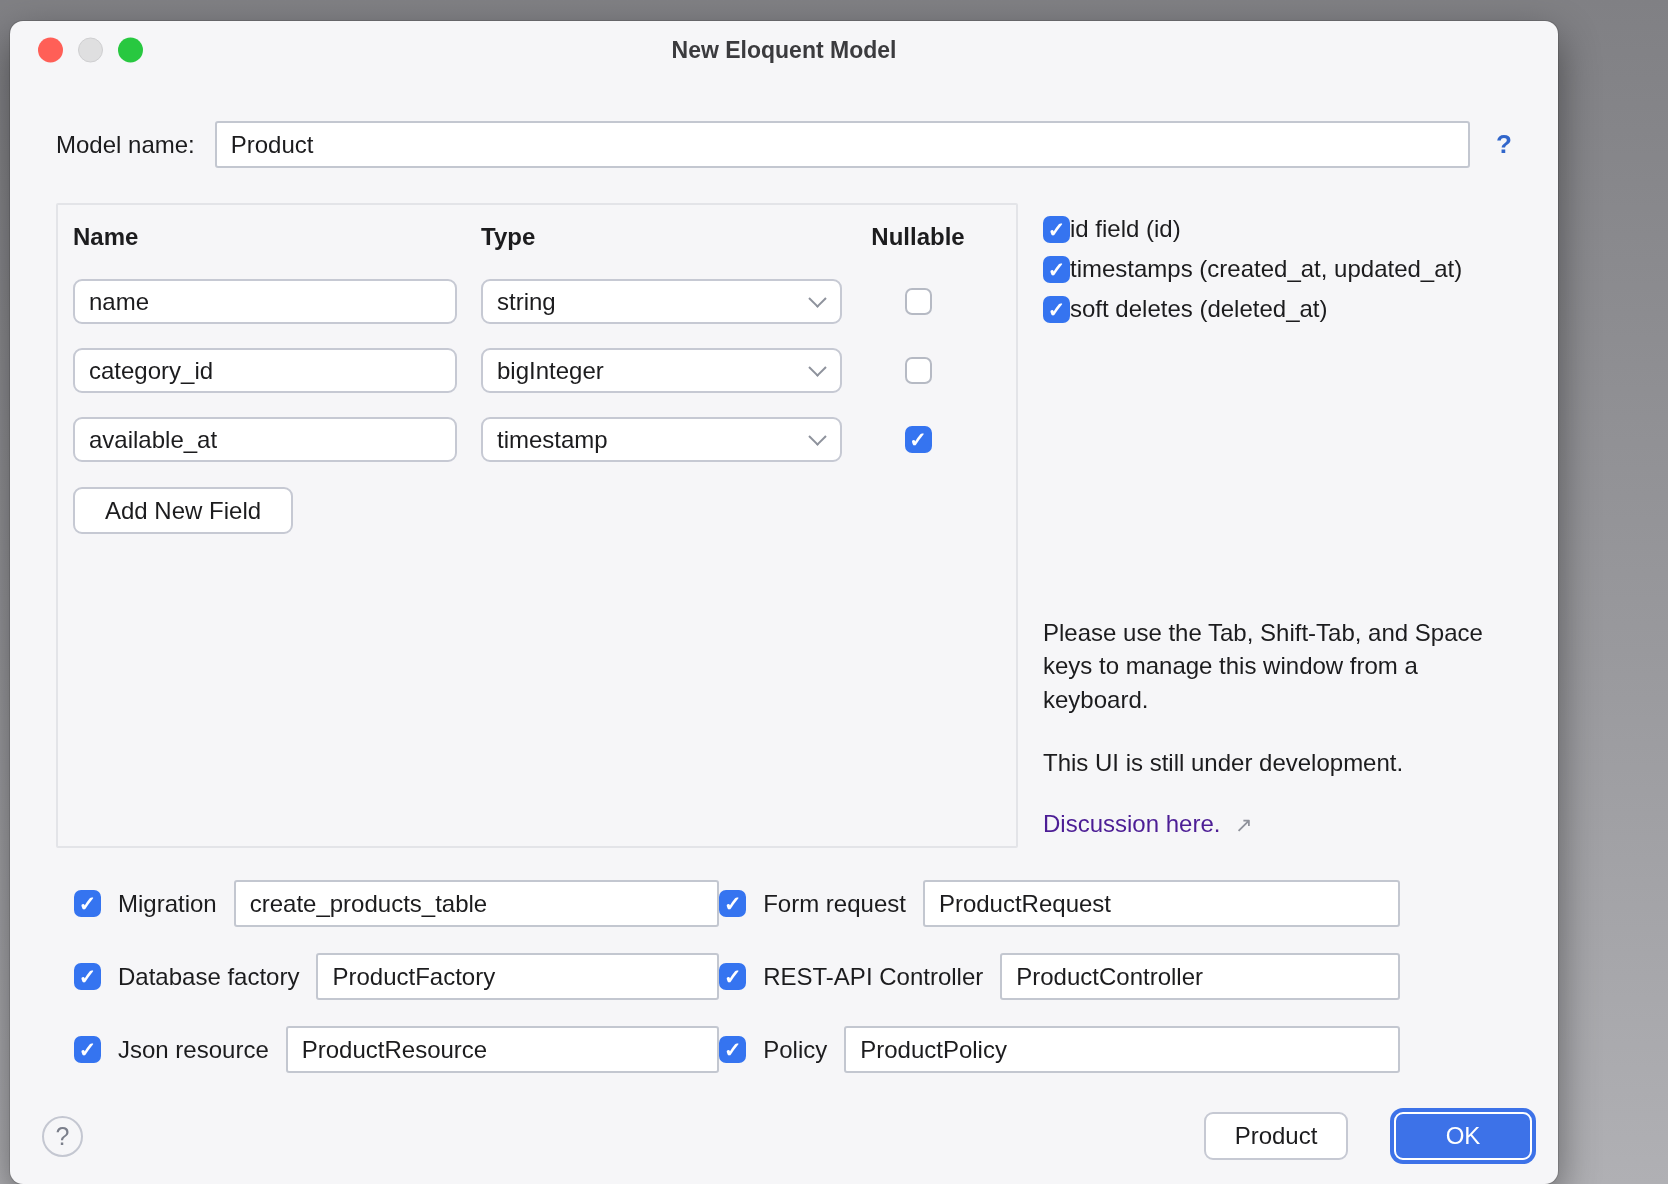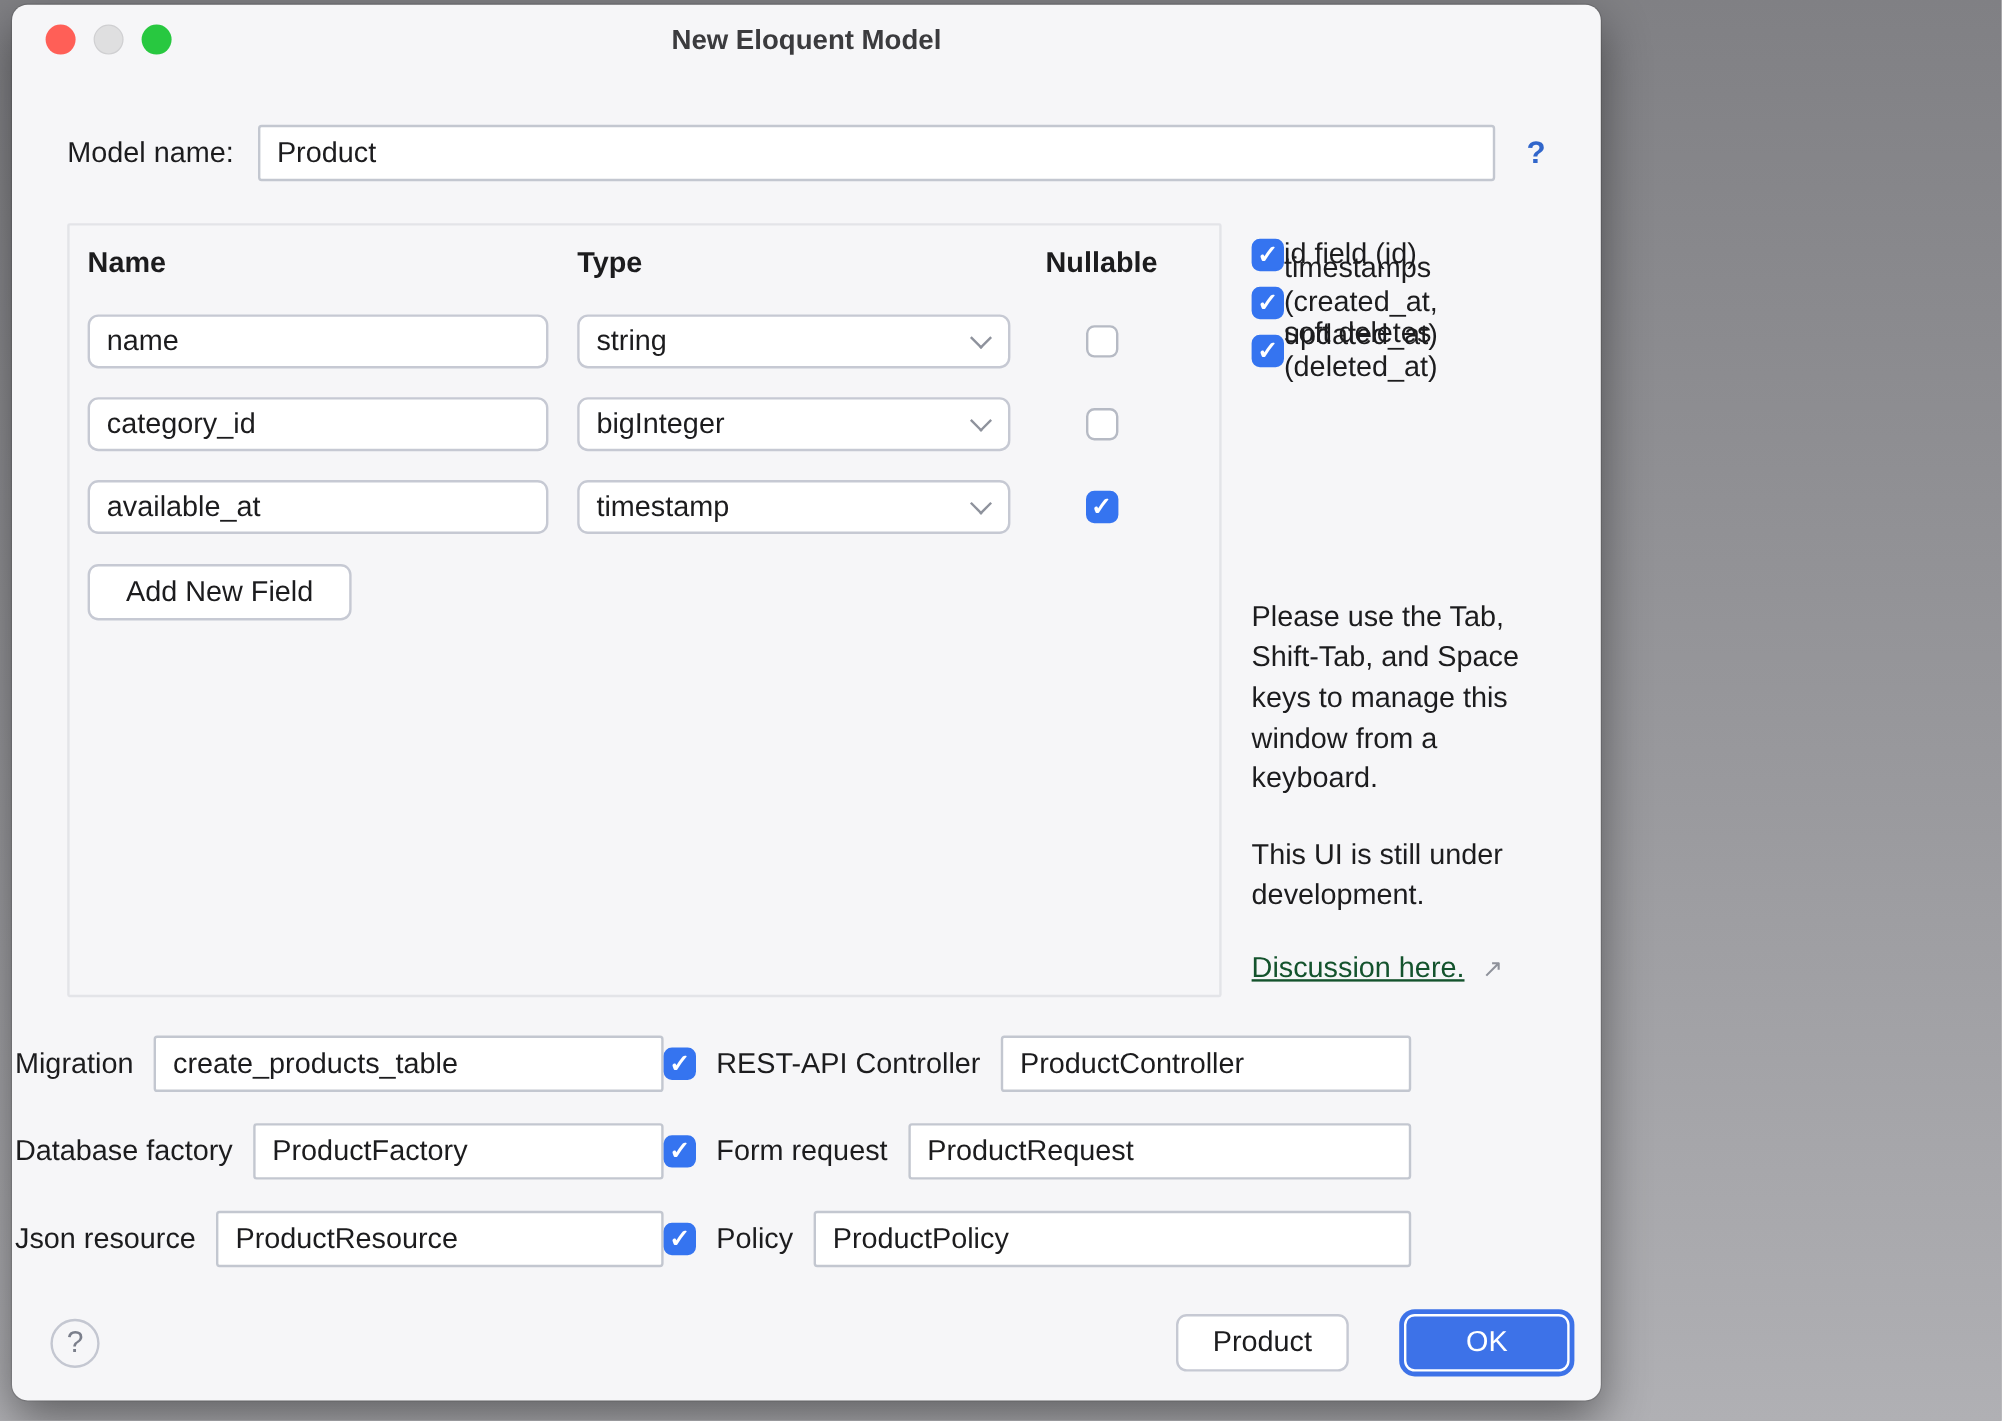--- a/index.html
+++ b/index.html
@@ -7,21 +7,21 @@
   body {
     font-family: "Liberation Sans", sans-serif;
     background:#98989c;
   }
   .stage {
     position:relative; width:1668px; height:1184px;
     background:linear-gradient(180deg,#808084 0%, #99999d 55%, #b0b0b4 100%);
     overflow:hidden;
   }
   .dialog {
-    position:absolute; left:10px; top:4px; width:1324px; height:1163px;
+    position:absolute; left:10px; top:21px; width:1548px; height:1163px;
     background:#f6f6f8; border-radius:13px;
     box-shadow:0 16px 40px rgba(0,0,0,.45), 0 0 0 1px rgba(0,0,0,.12);
     display:flex; flex-direction:column;
   }
   
   .titlebar { position:relative; height:58px; flex:0 0 auto;
     display:flex; align-items:center; justify-content:center; }
   .lights { position:absolute; left:28px; top:50%; transform:translateY(-50%);
     display:flex; gap:15px; }
   .light { width:25px; height:25px; border-radius:50%; }
@@ -81,21 +81,21 @@
     font-family:"Liberation Sans",sans-serif; cursor:pointer;
   }
 
   .side { flex:1; margin-left:25px; height:645px; display:flex; flex-direction:column; padding-top:6px; }
   .opt-row { display:flex; align-items:center; height:40px; cursor:pointer; }
   .opt-row .olbl { font-size:24px; color:#1c1c1e; }
   .hint-block { margin-top:auto; padding-bottom:10px; max-width:565px; }
   .hint-block p { margin:0; font-size:24px; line-height:1.4; color:#1c1c1e; }
   .hint-block p.devnote { margin-top:30px; }
   .link-row { margin-top:30px; font-size:24px; }
-  .link { color:#14532d; cursor:pointer;text-decoration:underline; }
+  .link { color:#4c1d95; cursor:pointer; }
   .ext-arrow { color:#8f929b; font-size:21px; margin-left:8px; }
 
   
   .artifacts { display:flex; justify-content:flex-end; margin-top:32px; }
   .acol { display:flex; flex-direction:column; gap:26px; }
   .acol.left  { width:652px; margin-left:18px; }
   .acol.right { width:688px; margin-right:112px; }
   .arow { display:flex; align-items:center; gap:17px; height:47px; }
   .arow .albl { font-size:24px; color:#1c1c1e; white-space:nowrap; cursor:pointer; }
   .arow .text-input { flex:1; height:47px; }
@@ -238,29 +238,29 @@
             <span class="albl">Json resource</span>
             <input class="text-input" type="text" value="ProductResource" style="">
           </div>
         </div>
 
         <div class="acol right">
           <div class="arow">
             <span class="cb checked">
                 <span class="tick"></span>
               </span>
+            <span class="albl">Form request</span>
+            <input class="text-input" type="text" value="ProductRequest" style="">
+          </div>
+          <div class="arow">
+            <span class="cb checked">
+                <span class="tick"></span>
+              </span>
             <span class="albl">REST-API Controller</span>
             <input class="text-input" type="text" value="ProductController" style="">
-          </div>
-          <div class="arow">
-            <span class="cb checked">
-                <span class="tick"></span>
-              </span>
-            <span class="albl">Form request</span>
-            <input class="text-input" type="text" value="ProductRequest" style="">
           </div>
           <div class="arow">
             <span class="cb checked">
                 <span class="tick"></span>
               </span>
             <span class="albl">Policy</span>
             <input class="text-input" type="text" value="ProductPolicy" style="">
           </div>
         </div>
       </div>

